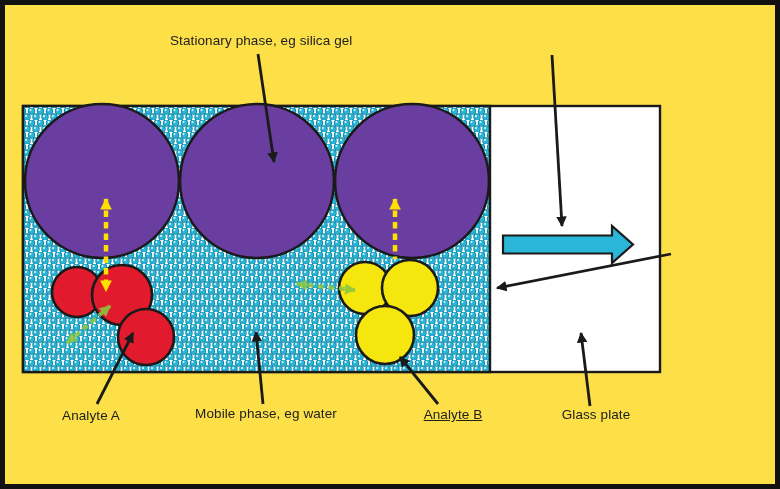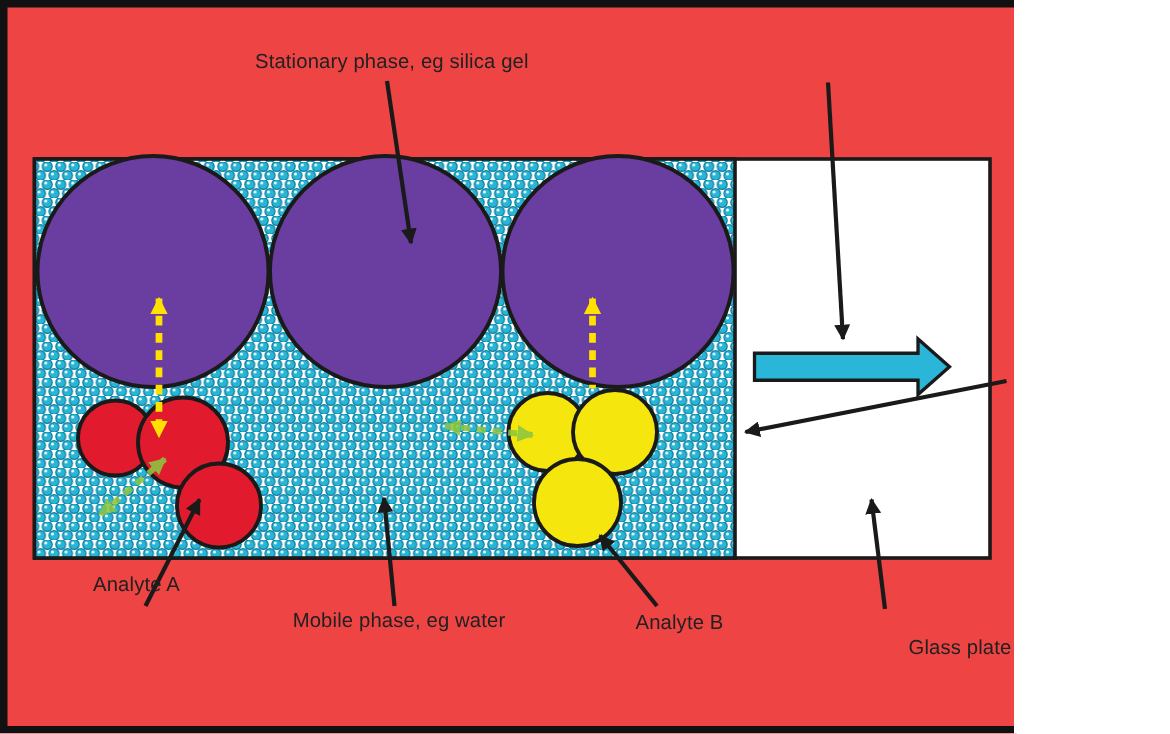--- a/index.html
+++ b/index.html
@@ -1,41 +1,41 @@
 <!DOCTYPE html>
 <html><head>
 <meta charset="utf-8">
 <style>
   html, body { margin: 0; padding: 0; background: #ffffff; }
   .canvas {
     position: relative;
-    width: 676px;
+    width: 780px;
     height: 489px;
-    background: #ef4444;
+    background: #fde047;
     font-family: "Liberation Sans", sans-serif;
     overflow: hidden;
   }
   .canvas svg { position: absolute; left: 0; top: 0; }
   .label {
     position: absolute;
     font-size: 13.5px;
     line-height: 15px;
     color: #212121;
     letter-spacing: 0.1px;
     white-space: nowrap;
   }
   .label.wrap { white-space: normal; width: 100px; }
   .label.centered { transform: translateX(-50%); }
   #lbl-stationary { left: 170px; top: 33px; }
   #lbl-direction  { left: 450px; top: 33px; }
   #lbl-front      { left: 677px; top: 212px; }
-  #lbl-analyte-a  { left: 91px;  top: 382px; }
+  #lbl-analyte-a  { left: 91px;  top: 408px; }
   #lbl-mobile     { left: 266px; top: 406px; text-align: right; }
-  #lbl-analyte-b  { left: 453px; top: 407px; }
-  #lbl-glass      { left: 596px; top: 424px; margin-left: 44px; }
+  #lbl-analyte-b  { left: 453px; top: 407px; text-decoration: underline; }
+  #lbl-glass      { left: 596px; top: 407px; }
 </style>
 </head>
 <body>
 
 <div class="canvas">
 
   <svg width="780" height="489" viewBox="0 0 780 489">
     <defs>
       <pattern id="beads" width="9" height="12" patternUnits="userSpaceOnUse">
         <rect width="9" height="12" fill="#ffffff"></rect>

